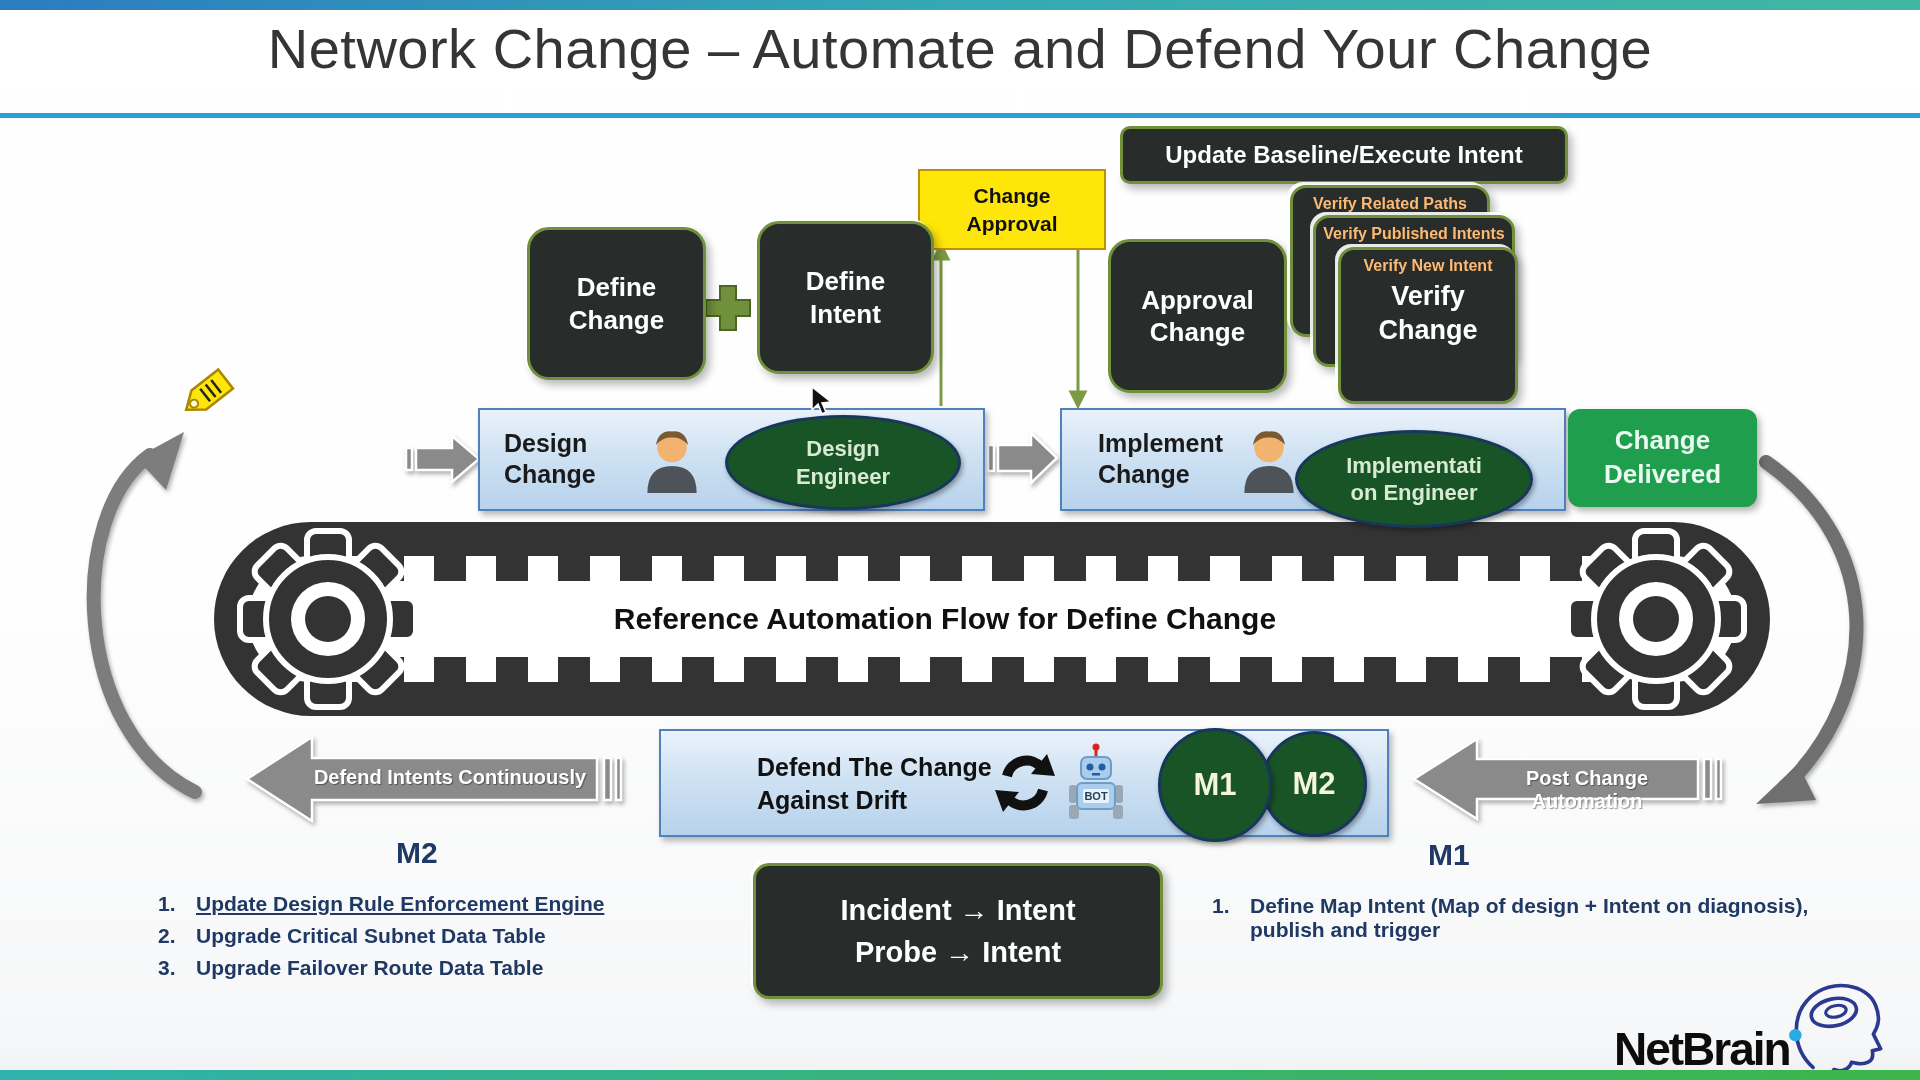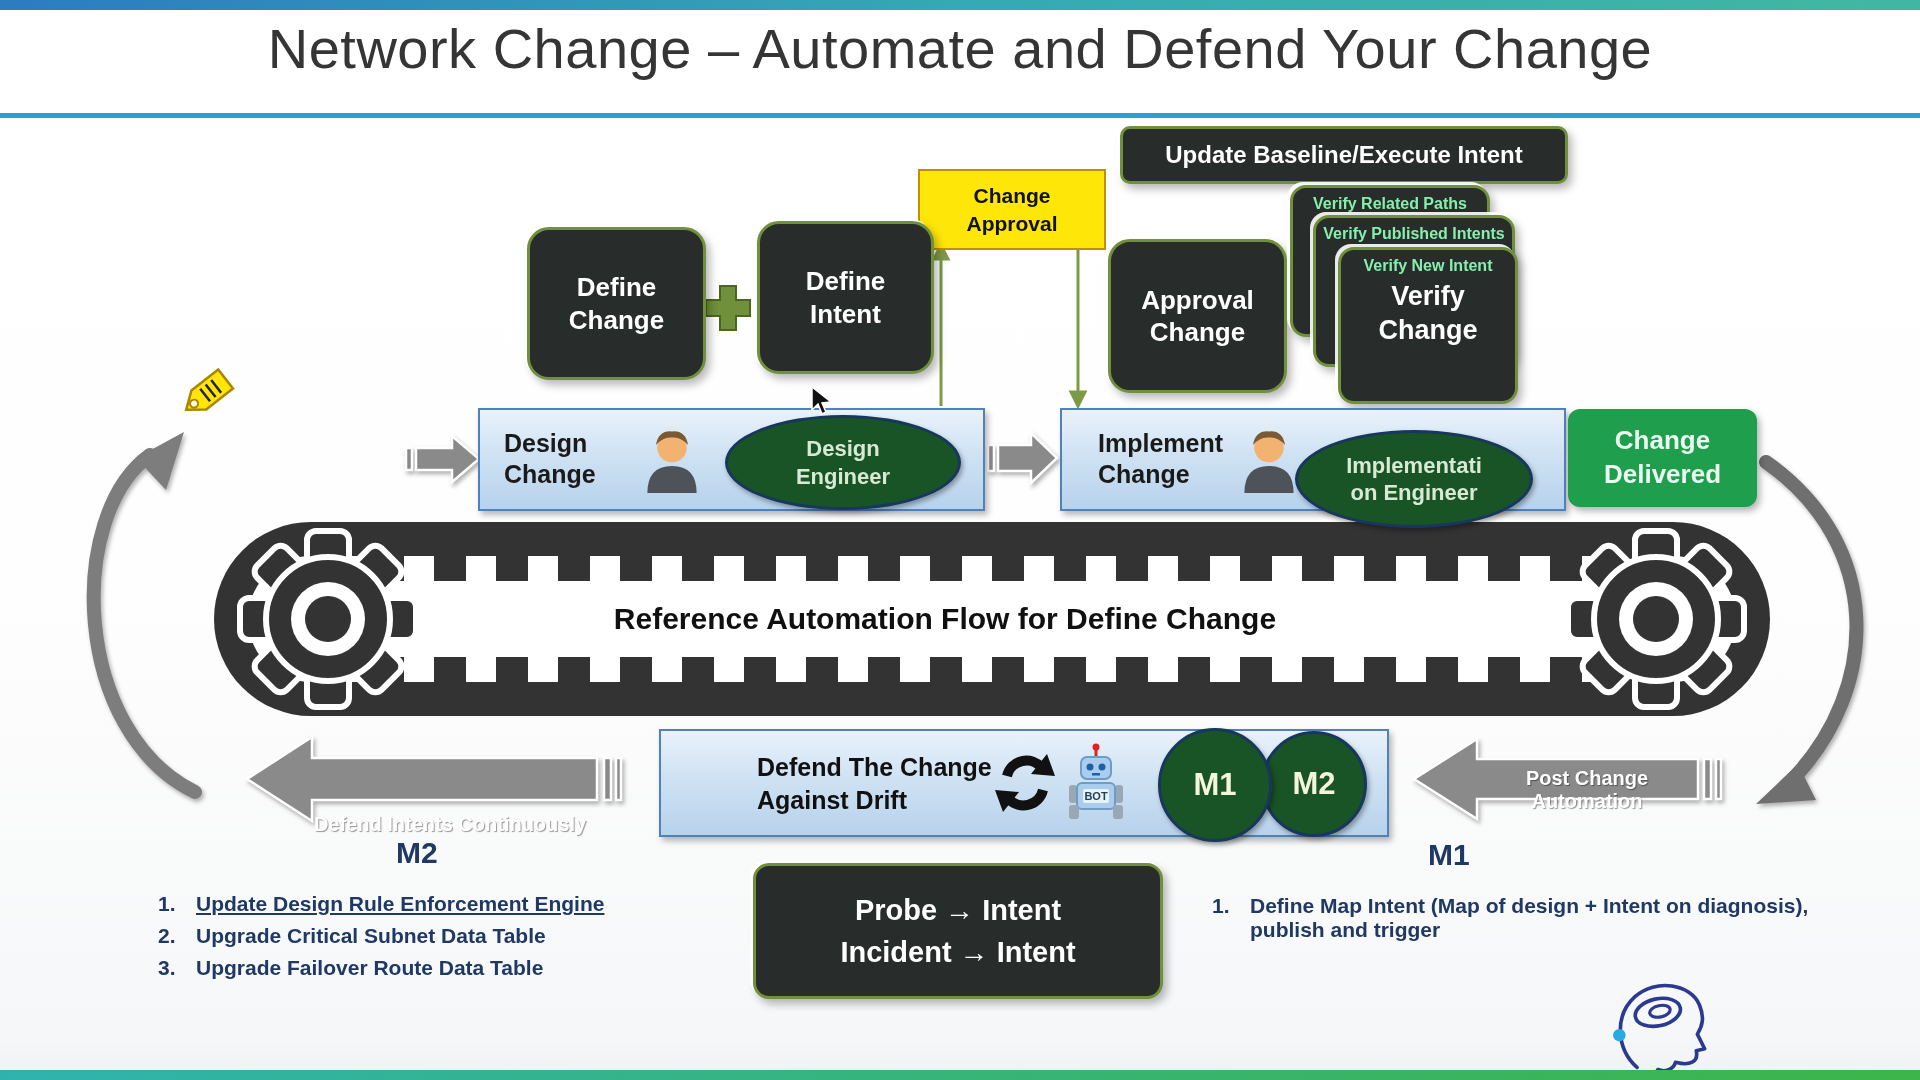--- a/index.html
+++ b/index.html
@@ -37,21 +37,21 @@
   .m-list{color:#1f3864;font-weight:bold;font-size:21px;}
   .m-list .row{display:flex;margin-bottom:8px;}
   .m-list .num{width:38px;flex:0 0 38px;}
   .m-list .lnk{text-decoration:underline;}
   .m-circle{position:absolute;background:#185426;border:3px solid #17375d;border-radius:50%;
             color:#f5f5dc;font-weight:bold;font-size:31px;display:flex;align-items:center;justify-content:center;
             box-shadow:2px 3px 5px rgba(0,0,0,.35);}
   .defend-text{position:absolute;font-weight:bold;font-size:25px;color:#111;line-height:1.3;}
   .probe-box{font-size:29px;line-height:1.45;}
   .logo-text{font-weight:bold;font-size:46px;color:#0c0c0c;letter-spacing:-2px;}
-  .vchip{position:absolute;left:0;top:6px;width:100%;text-align:center;font-size:16px;font-weight:bold;color:#86efac;}
+  .vchip{position:absolute;left:0;top:6px;width:100%;text-align:center;font-size:16px;font-weight:bold;color:#fdba74;}
   svg.layer{position:absolute;left:0;top:0;}
   .c-shadow{filter:drop-shadow(2px 3px 2px rgba(0,0,0,.3));}
 </style>
 </head>
 <body>
 
 <div class="stage">
 
   <div class="abs top-bar"></div>
   <div class="abs page-title">Network Change – Automate and Defend Your Change</div>
@@ -234,56 +234,57 @@
       <rect x="50" y="62" width="10" height="14" rx="3" fill="#9aa7b4"></rect>
     </svg>
     <div class="m-circle" style="left:600px;top:0px;width:100px;height:100px;z-index:1;">
       <span>M2</span>
     </div>
     <div class="m-circle" style="left:497px;top:-3px;width:108px;height:108px;z-index:2;">
       <span>M1</span>
     </div>
   </div>
 
-  <div class="abs banner-text" style="left:310px;top:766px;width:280px;margin-top:47px;">Defend Intents Continuously</div>
+  <div class="abs banner-text" style="left:310px;top:766px;width:280px;">Defend Intents Continuously</div>
   <div class="abs banner-text" style="left:1477px;top:767px;width:220px;">Post Change Automation</div>
 
   <div class="abs m-head" style="left:396px;top:836px;">M2</div>
   <div class="abs m-list" style="left:158px;top:892px;width:520px;">
     <div class="row">
       <span class="num">1.</span>
       <span class="lnk">Update Design Rule Enforcement Engine</span>
     </div>
     <div class="row">
       <span class="num">2.</span>
       <span>Upgrade Critical Subnet Data Table</span>
     </div>
     <div class="row">
       <span class="num">3.</span>
       <span>Upgrade Failover Route Data Table</span>
     </div>
   </div>
 
   <div class="abs dark-box r16 probe-box" style="left:753px;top:863px;width:404px;height:130px;">
+    <span>Incident → Intent</span>
     <span>Probe → Intent</span>
-    <span>Incident → Intent</span>
   </div>
 
   <div class="abs m-head" style="left:1428px;top:838px;">M1</div>
   <div class="abs m-list" style="left:1212px;top:894px;width:660px;">
     <div class="row">
       <span class="num">1.</span>
       <span>
         <span>Define Map Intent (Map of design + Intent on diagnosis),</span><br>
         <span>publish and trigger</span>
       </span>
     </div>
   </div>
 
   <div class="abs" style="left:1614px;top:978px;display:flex;align-items:flex-end;">
+    <span class="logo-text" style="margin-bottom:6px;">NetBrain</span>
     <svg width="104" height="104" viewBox="0 0 100 100" style="margin-left:-4px;">
       <path d="M26 86 C6 68 4 36 24 18 C44 0 78 6 86 26 C91 38 89 46 84 54 C87 60 89 64 91 68 L83 70 C84 75 83 79 79 81 C73 84 67 82 63 81 C61 88 53 91 46 88 L41 97" fill="none" stroke="#2b3990" stroke-width="3.5" stroke-linecap="round" stroke-linejoin="round"></path>
       <ellipse cx="46" cy="33" rx="22" ry="13" fill="none" stroke="#2b3990" stroke-width="3.5" transform="rotate(-12 46 33)"></ellipse>
       <ellipse cx="48" cy="32" rx="10" ry="5.5" fill="none" stroke="#2b3990" stroke-width="3" transform="rotate(-12 48 32)"></ellipse>
       <circle cx="9" cy="55" r="6" fill="#29abe2"></circle>
     </svg>
   </div>
 
   <svg class="abs" style="left:810px;top:386px;" width="26" height="30" viewBox="0 0 26 30">
     <polygon points="2,1 2,24 8,18 12,28 16,26 12,17 21,16" fill="#111" stroke="#fff" stroke-width="1.5"></polygon>

